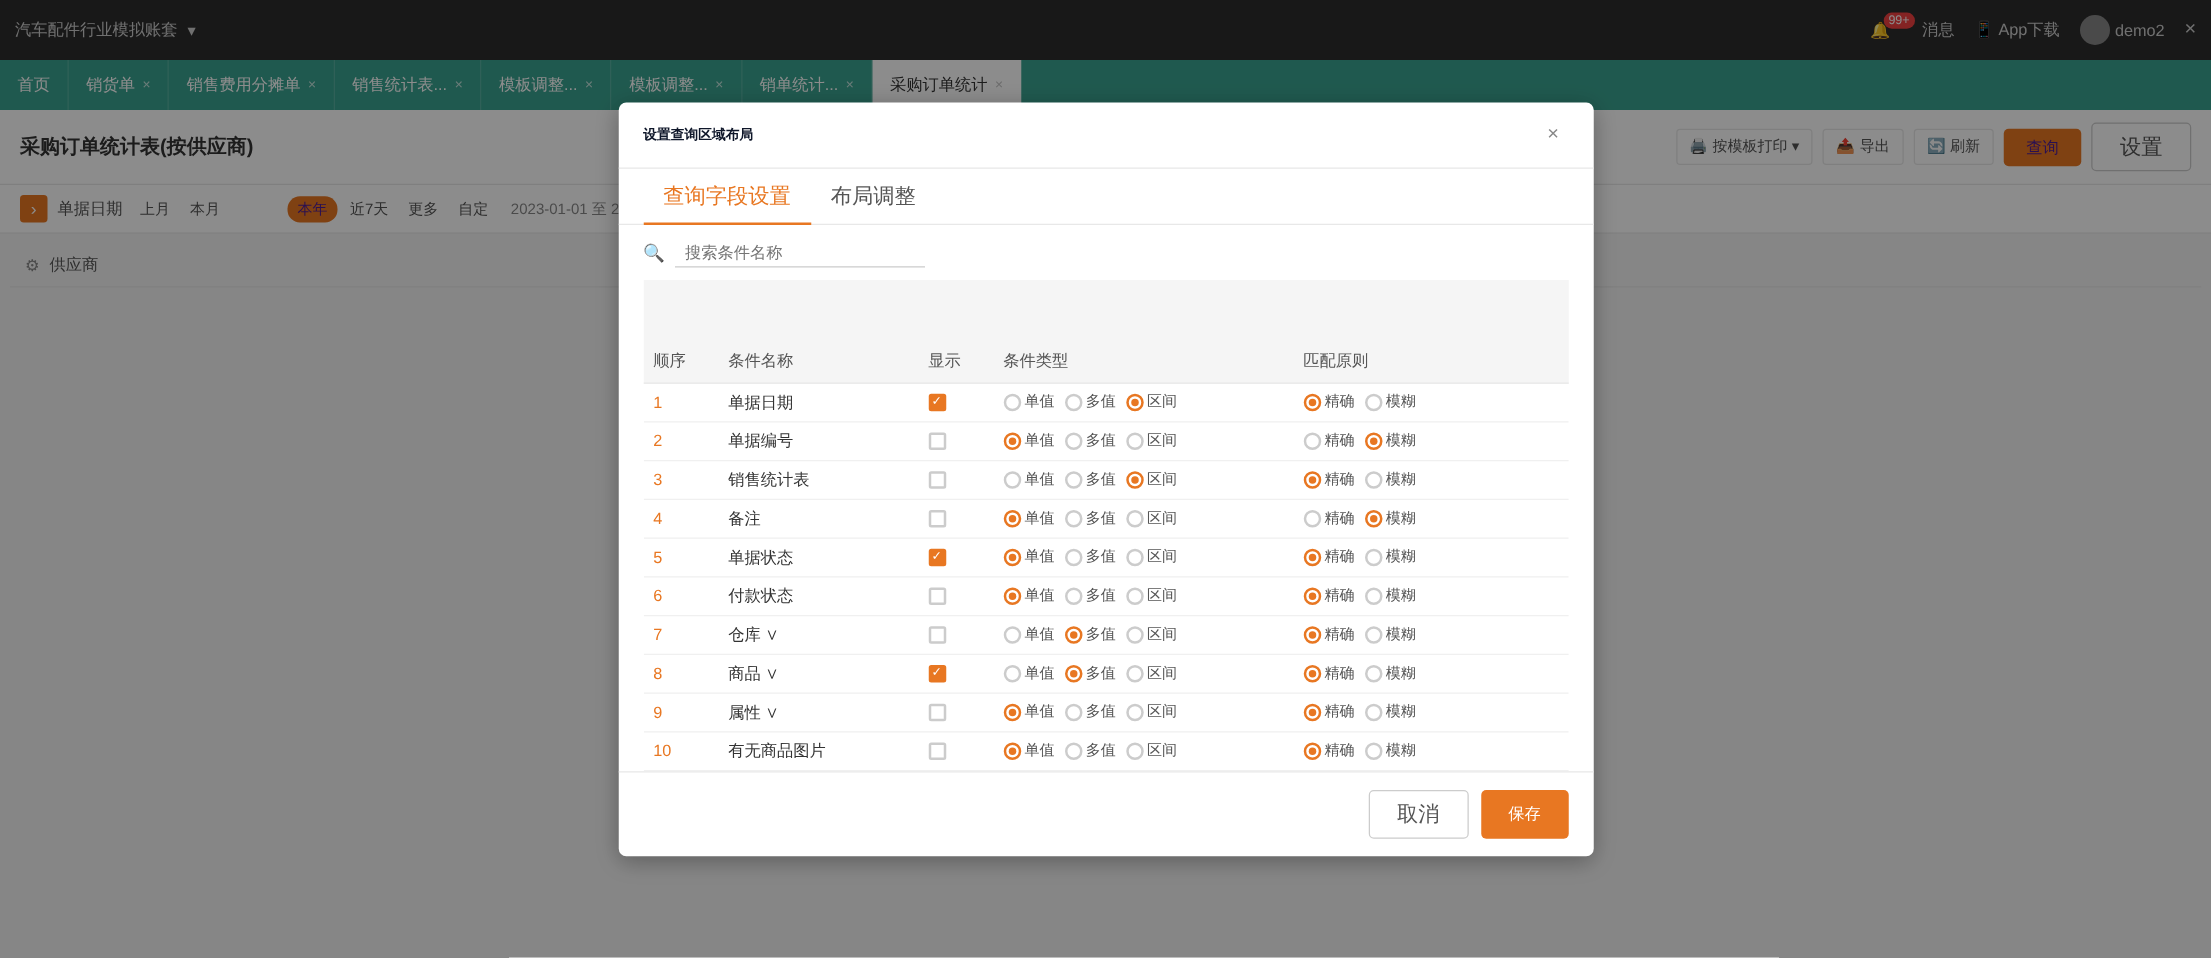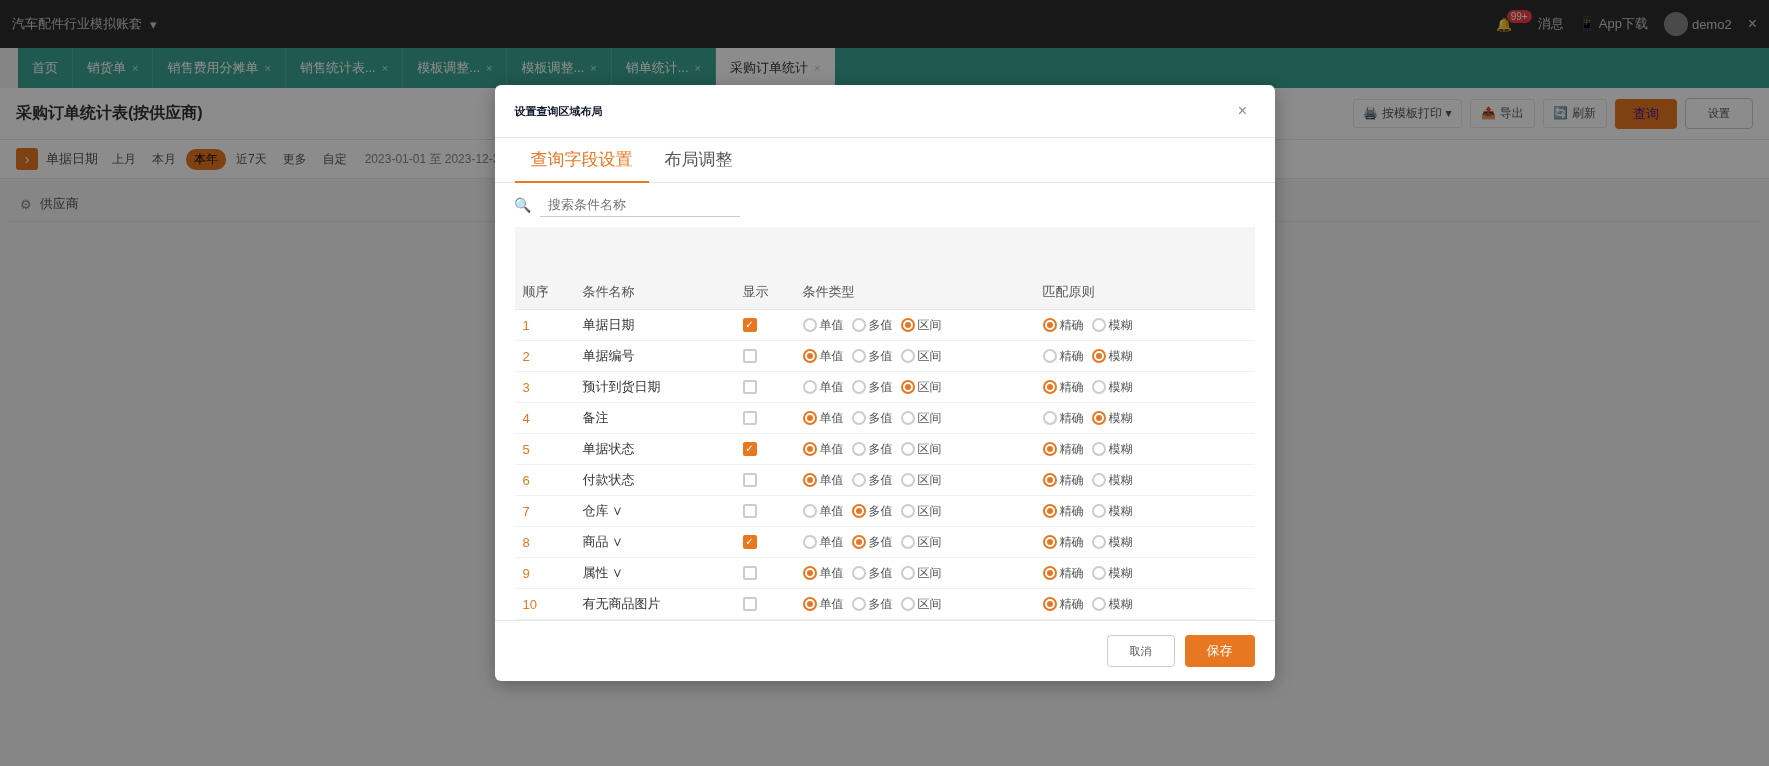--- a/index.html
+++ b/index.html
@@ -28,21 +28,20 @@
       left: -6px;
     }
 
     
     .tab-bar {
       background: #3aa390;
       height: 40px;
       display: flex;
       align-items: center;
       padding: 0 0;
-      margin-left: 18px;
     }
     .tab-item {
       height: 40px;
       display: flex;
       align-items: center;
       padding: 0 14px;
       color: white;
       font-size: 13px;
       cursor: pointer;
       white-space: nowrap;
@@ -130,23 +129,24 @@
     .time-btn {
       border: none;
       background: none;
       color: #555;
       cursor: pointer;
       padding: 2px 6px;
       font-size: 12px;
     }
     .time-btn.active {
       background: #e87722;
-      color: #000000;
+      color: #4c1d95;
       border-radius: 10px;
       padding: 2px 8px;
+      margin-left: 44px;
     }
     .date-range { color: #888; font-size: 12px; margin-left: 4px; }
 
     
     .table-container {
       background: white;
       margin: 8px;
       border-radius: 4px;
     }
     .table-header-row {
@@ -317,21 +317,21 @@
       gap: 10px;
       border-top: 1px solid #e8e8e8;
       margin-top: auto;
     }
     .btn-cancel {
       border: 1px solid #ccc;
       background: white;
       padding: 7px 22px;
       border-radius: 4px;
       cursor: pointer;
-      font-size: 11px;
+      font-size: 17px;
       color: #555;
     }
     .btn-save {
       border: none;
       background: #e87722;
       color: white;
       padding: 7px 22px;
       border-radius: 4px;
       cursor: pointer;
       font-size: 13px;
@@ -553,21 +553,21 @@
               <label class="radio-option">
                 <div class="radio-circle checked"></div>
                 <span class="radio-label">模糊</span>
               </label>
             </div>
           </div>
         </div>
 
         <div class="conditions-row">
           <div class="row-index">3</div>
-          <div class="row-name">预计到货日期</div>
+          <div class="row-name">销售统计表</div>
           <div>
             <div class="checkbox-box"></div>
           </div>
           <div>
             <div class="radio-group">
               <label class="radio-option">
                 <div class="radio-circle"></div>
                 <span class="radio-label">单值</span>
               </label>
               <label class="radio-option">

